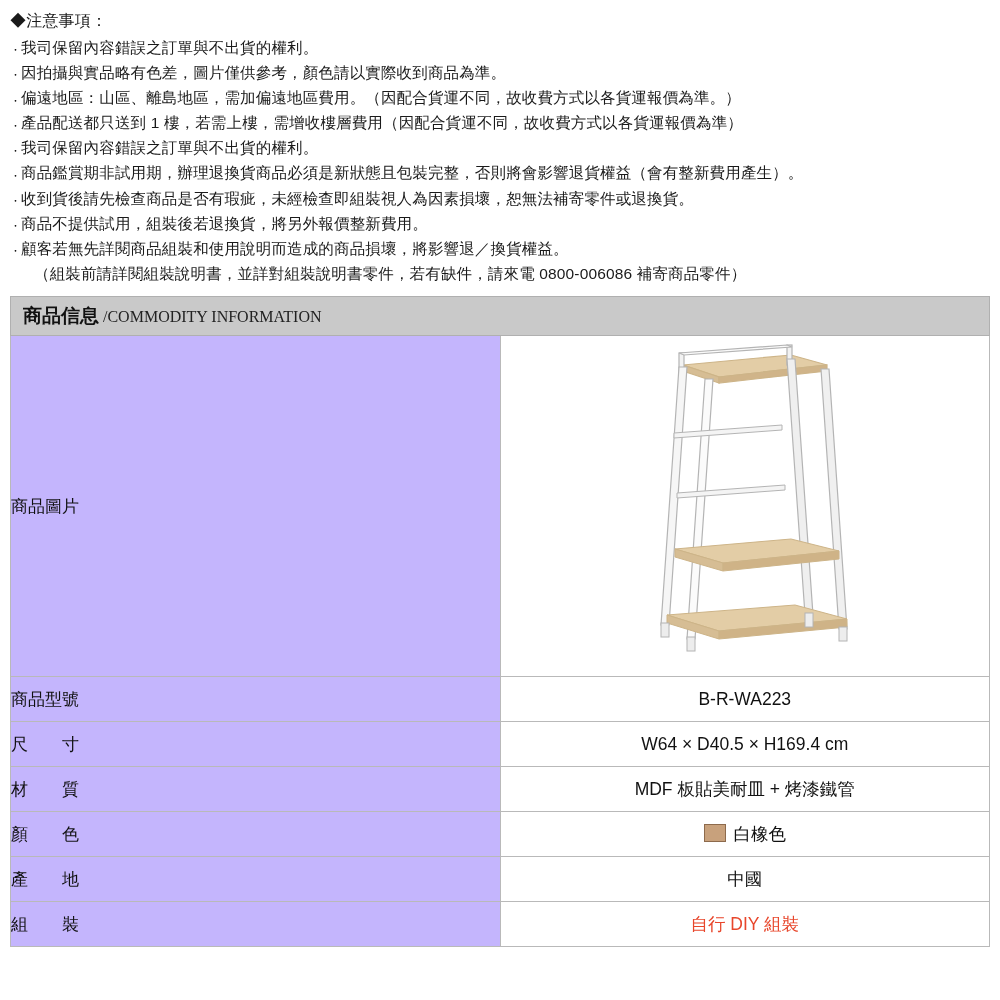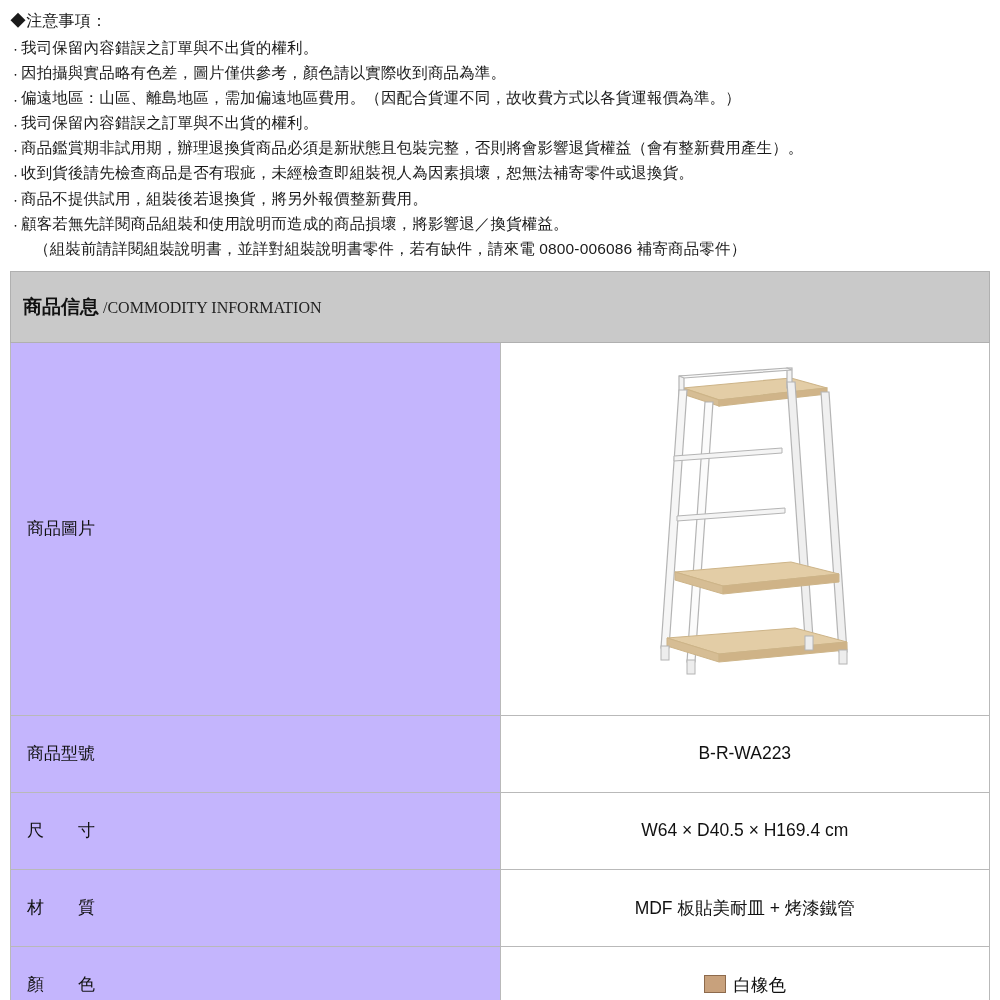--- a/index.html
+++ b/index.html
@@ -53,21 +53,21 @@
 
   
   .info-table {
     margin: 8px 10px 0 10px;
     width: 980px;
     border-collapse: collapse;
     table-layout: fixed;
   }
   .info-table td, .info-table th {
     border: 1px solid #b9b9b9;
-    padding: 16px;
+    padding: 0;
   }
   .hdr-row td {
     background: #c9c9c9;
     height: 38px;
     padding-left: 12px;
     border: 1px solid #b0b0b0;
   }
   .hdr-main {
     font-size: 19px;
     font-weight: bold;
@@ -133,20 +133,21 @@
 </head>
 <body>
 
 <div class="page">
 
   <div class="notes">
     <div class="notes-title">◆注意事項：</div>
     <div class="note-line"><span class="dot">‧</span><span>我司保留內容錯誤之訂單與不出貨的權利。</span></div>
     <div class="note-line"><span class="dot">‧</span><span>因拍攝與實品略有色差，圖片僅供參考，顏色請以實際收到商品為準。</span></div>
     <div class="note-line"><span class="dot">‧</span><span>偏遠地區：山區、離島地區，需加偏遠地區費用。（因配合貨運不同，故收費方式以各貨運報價為準。）</span></div>
+    <div class="note-line"><span class="dot">‧</span><span>產品配送都只送到 1 樓，若需上樓，需增收樓層費用（因配合貨運不同，故收費方式以各貨運報價為準）</span></div>
     <div class="note-line"><span class="dot">‧</span><span>我司保留內容錯誤之訂單與不出貨的權利。</span></div>
     <div class="note-line"><span class="dot">‧</span><span>商品鑑賞期非試用期，辦理退換貨商品必須是新狀態且包裝完整，否則將會影響退貨權益（會有整新費用產生）。</span></div>
     <div class="note-line"><span class="dot">‧</span><span>收到貨後請先檢查商品是否有瑕疵，未經檢查即組裝視人為因素損壞，恕無法補寄零件或退換貨。</span></div>
     <div class="note-line"><span class="dot">‧</span><span>商品不提供試用，組裝後若退換貨，將另外報價整新費用。</span></div>
     <div class="note-line"><span class="dot">‧</span><span>顧客若無先詳閱商品組裝和使用說明而造成的商品損壞，將影響退／換貨權益。</span></div>
     <div class="note-line no-dot">（組裝前請詳閱組裝說明書，並詳對組裝說明書零件，若有缺件，請來電 0800-006086 補寄商品零件）</div>
   </div>
 
   <table class="info-table">
     <tbody>

